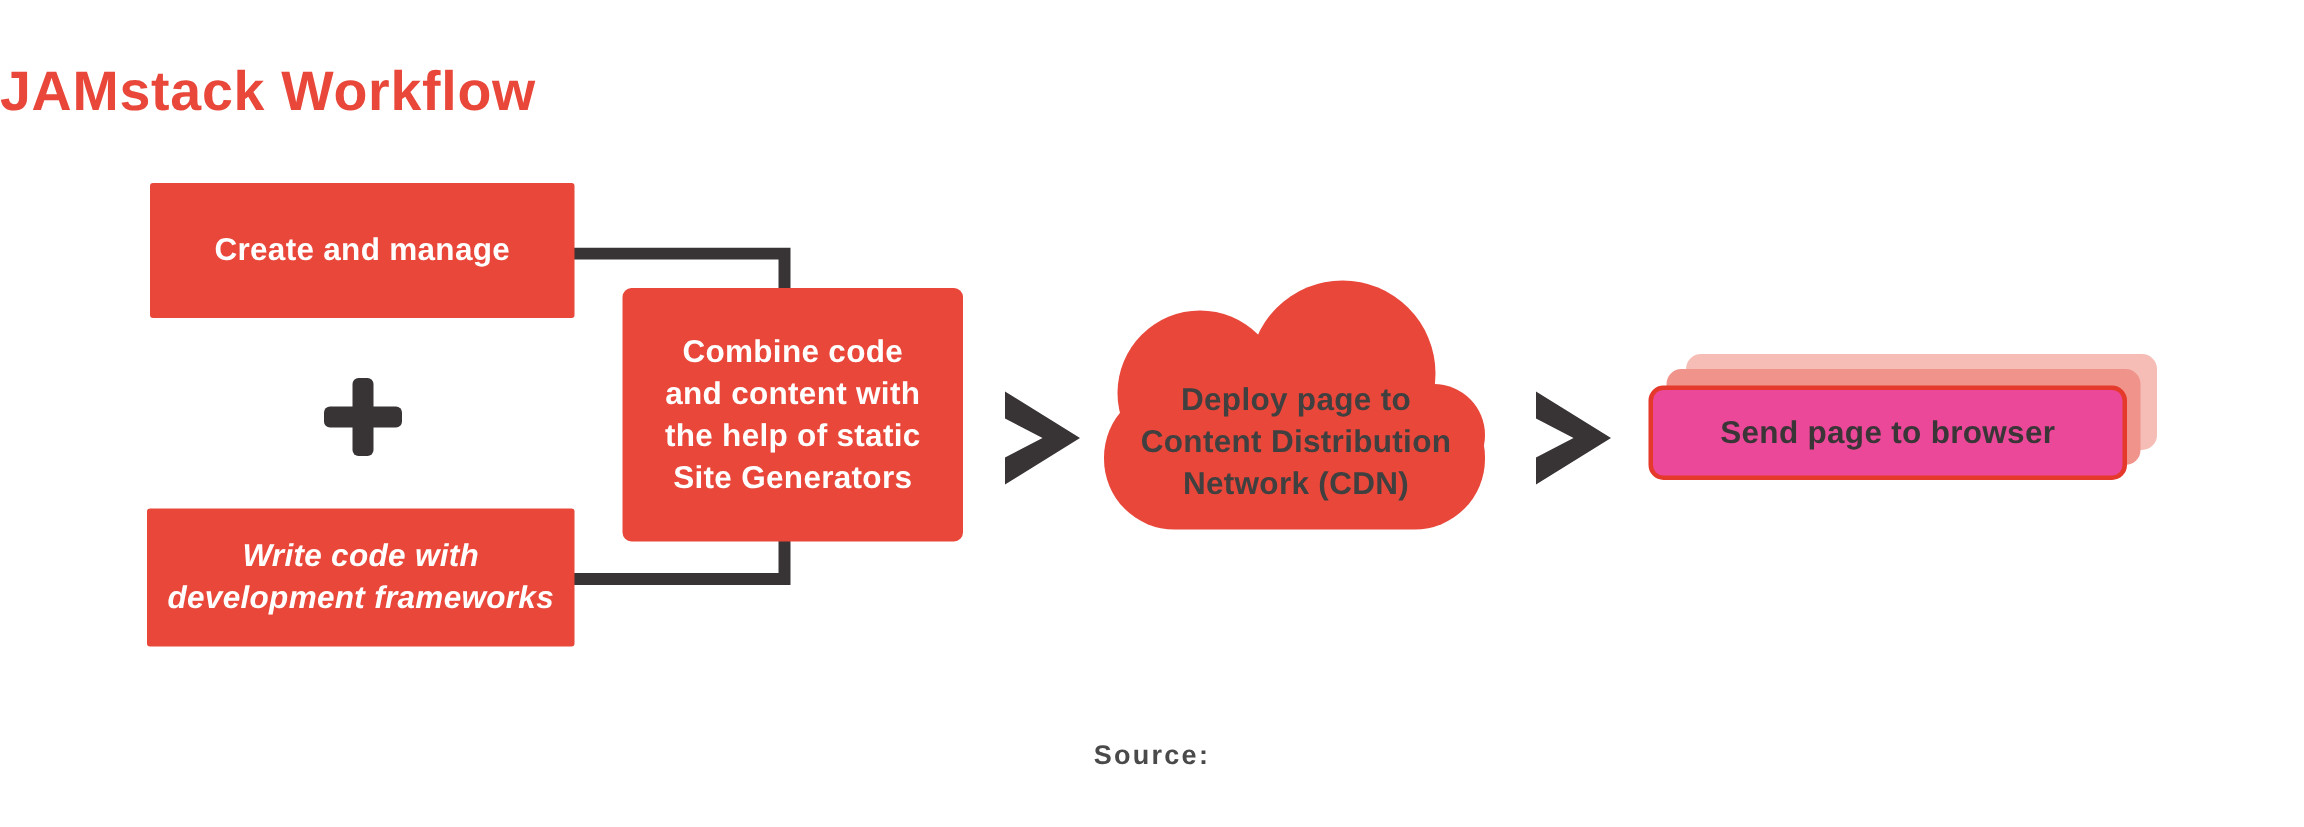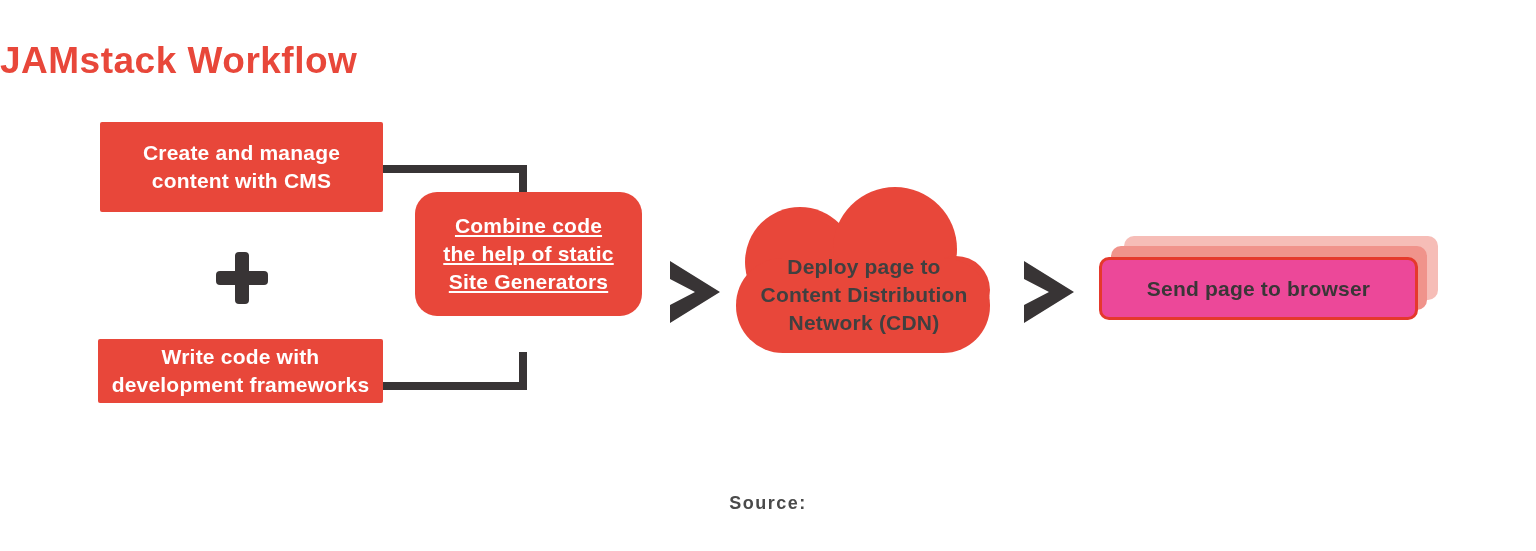--- a/index.html
+++ b/index.html
@@ -11,22 +11,22 @@
     position:absolute; top:40px; left:0; width:100%; text-align:left;
     font-size:37px; font-weight:700; color:#e8473a; letter-spacing:0.5px;
   }
   .conn { position:absolute; }
   .box {
     position:absolute; background:#e8473a; color:#ffffff; border-radius:2px;
     display:flex; flex-direction:column; align-items:center; justify-content:center;
     text-align:center; font-size:21px; line-height:28px; font-weight:600; letter-spacing:0.2px;
   }
   #box-cms { left:100px; top:122px; width:283px; height:90px; }
-  #box-frameworks { left:98px; top:339px; width:285px; height:64px; }
-  #box-generators { left:415px; top:192px; width:227px; height:124px; border-radius:22px;text-decoration:underline; }
+  #box-frameworks { left:98px; top:339px; width:285px; height:92px;font-style:italic; }
+  #box-generators { left:415px; top:192px; width:227px; height:169px; border-radius:6px; }
   .icon-abs { position:absolute; }
   .cloud-text {
     position:absolute; left:752px; top:253px; width:224px; text-align:center;
     color:#404040; font-size:21px; line-height:28px; font-weight:600; letter-spacing:0.2px;
   }
   .card-layer { position:absolute; border-radius:10px; }
   #card-back { left:1124px; top:236px; width:314px; height:64px; background:#f6bdb7; }
   #card-mid  { left:1111px; top:246px; width:316px; height:64px; background:#f0938b; }
   #card-front {
     position:absolute; left:1099px; top:257px; width:313px; height:57px;
@@ -50,35 +50,35 @@
 
   <svg class="conn" style="left:379px; top:165px;" width="152" height="40">
     <path d="M0 4 H144 V40" fill="none" stroke="#383435" stroke-width="8"></path>
   </svg>
   <svg class="conn" style="left:379px; top:352px;" width="152" height="38">
     <path d="M144 0 V34 H0" fill="none" stroke="#383435" stroke-width="8"></path>
   </svg>
 
   <div class="box" id="box-cms">
     <div>Create and manage</div>
-    <div>content with CMS</div>
   </div>
 
   <svg class="icon-abs" style="left:214px; top:250px;" width="56" height="56" viewBox="0 0 56 56">
     <rect x="21" y="2" width="14" height="52" rx="4" fill="#383435"></rect>
     <rect x="2" y="21" width="52" height="14" rx="4" fill="#383435"></rect>
   </svg>
 
   <div class="box" id="box-frameworks">
     <div>Write code with</div>
     <div>development frameworks</div>
   </div>
 
   <div class="box" id="box-generators">
     <div>Combine code</div>
+    <div>and content with</div>
     <div>the help of static</div>
     <div>Site Generators</div>
   </div>
 
   <svg class="icon-abs" style="left:668px; top:259px;" width="54" height="66" viewBox="0 0 54 66">
     <path d="M2 2 L52 33 L2 64 L2 46 L27 33 L2 20 Z" fill="#383435"></path>
   </svg>
 
   <svg class="icon-abs" style="left:734px; top:185px;" width="260" height="170" viewBox="0 0 260 170">
     <circle cx="66" cy="77" r="55" fill="#e8473a"></circle>

